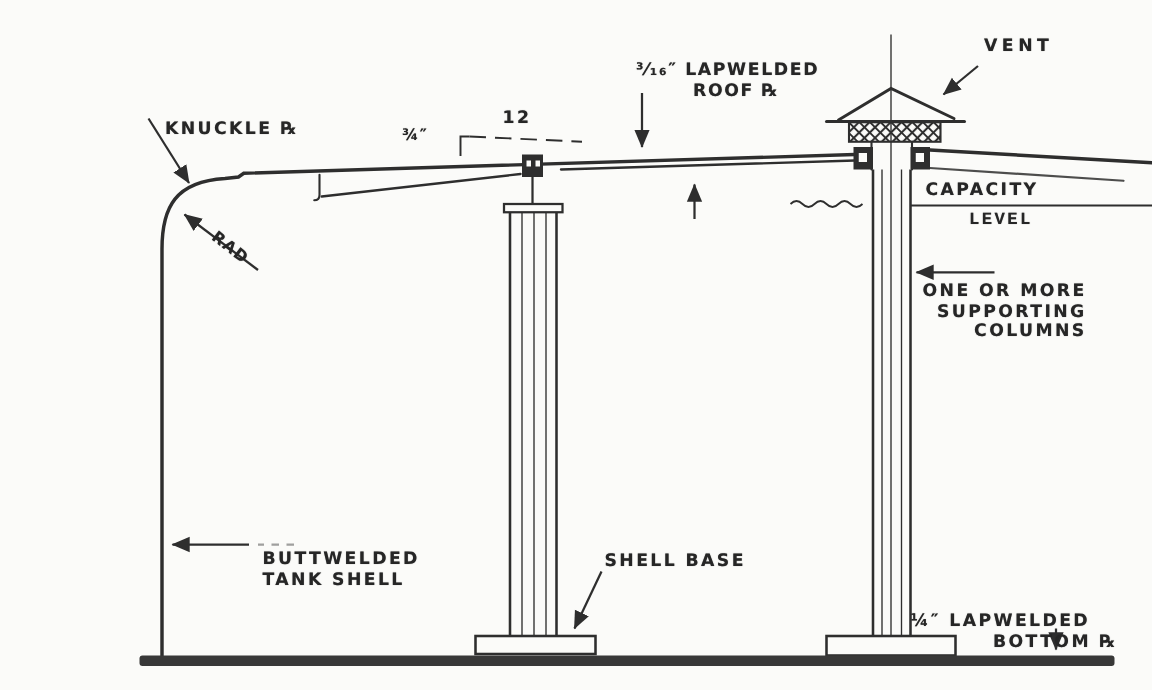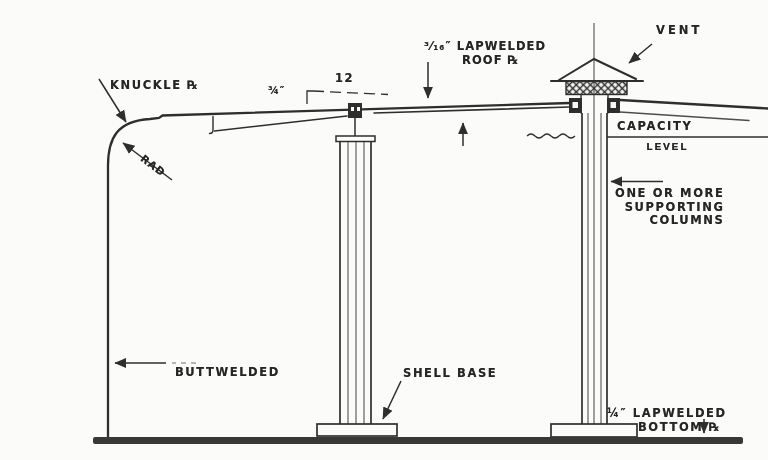--- a/index.html
+++ b/index.html
@@ -12,21 +12,21 @@
   .lbl{
     position:absolute;color:#262626;font-weight:700;font-size:11.5px;
     letter-spacing:1.6px;white-space:nowrap;line-height:13.5px;
     text-shadow:0 0 .6px rgba(40,40,40,.55);
     -webkit-font-smoothing:antialiased;
   }
   .lbl.small{font-size:10.5px;letter-spacing:1px;}
   .lbl.tight{letter-spacing:1.1px;}
   .rot{transform:rotate(38deg);transform-origin:left top;}
   .ind1{padding-left:38px;}
-  .ind2{padding-left:31px;}
+  .ind2{padding-left:31px;margin-left:24px;}
 </style>
 </head>
 <body>
 
 <div class="stage">
 
   <svg class="linework" width="768" height="460" viewBox="0 0 768 460">
     <defs>
       <marker id="ah" viewBox="0 0 10 10" refX="9" refY="5" markerWidth="8.5" markerHeight="8.5" orient="auto-start-reverse">
         <path d="M0,1 L9.5,5 L0,9 z" fill="#2e2e2e"></path>
@@ -126,20 +126,21 @@
 
 
   <div class="lbl" style="left:615px;top:187px;text-align:right;">
     <div>ONE OR MORE</div>
     <div>SUPPORTING</div>
     <div>COLUMNS</div>
   </div>
 
   <div class="lbl" style="left:127px;top:366px;margin-left:48px;">
     <div>BUTTWELDED</div>
+    <div>TANK SHELL</div>
   </div>
 
   <div class="lbl" style="left:403px;top:367px;">SHELL BASE</div>
 
   <div class="lbl" style="left:607px;top:407px;">
     <div>¼″ LAPWELDED</div>
     <div class="ind2">BOTTOM ℞</div>
   </div>
 
 </div>

